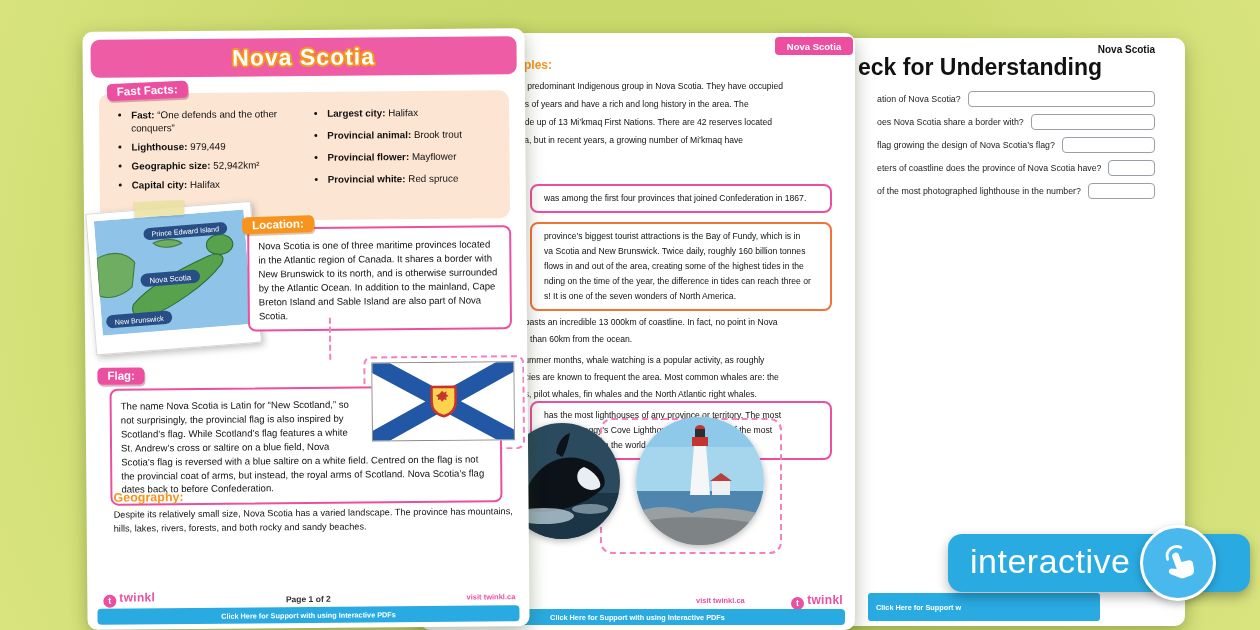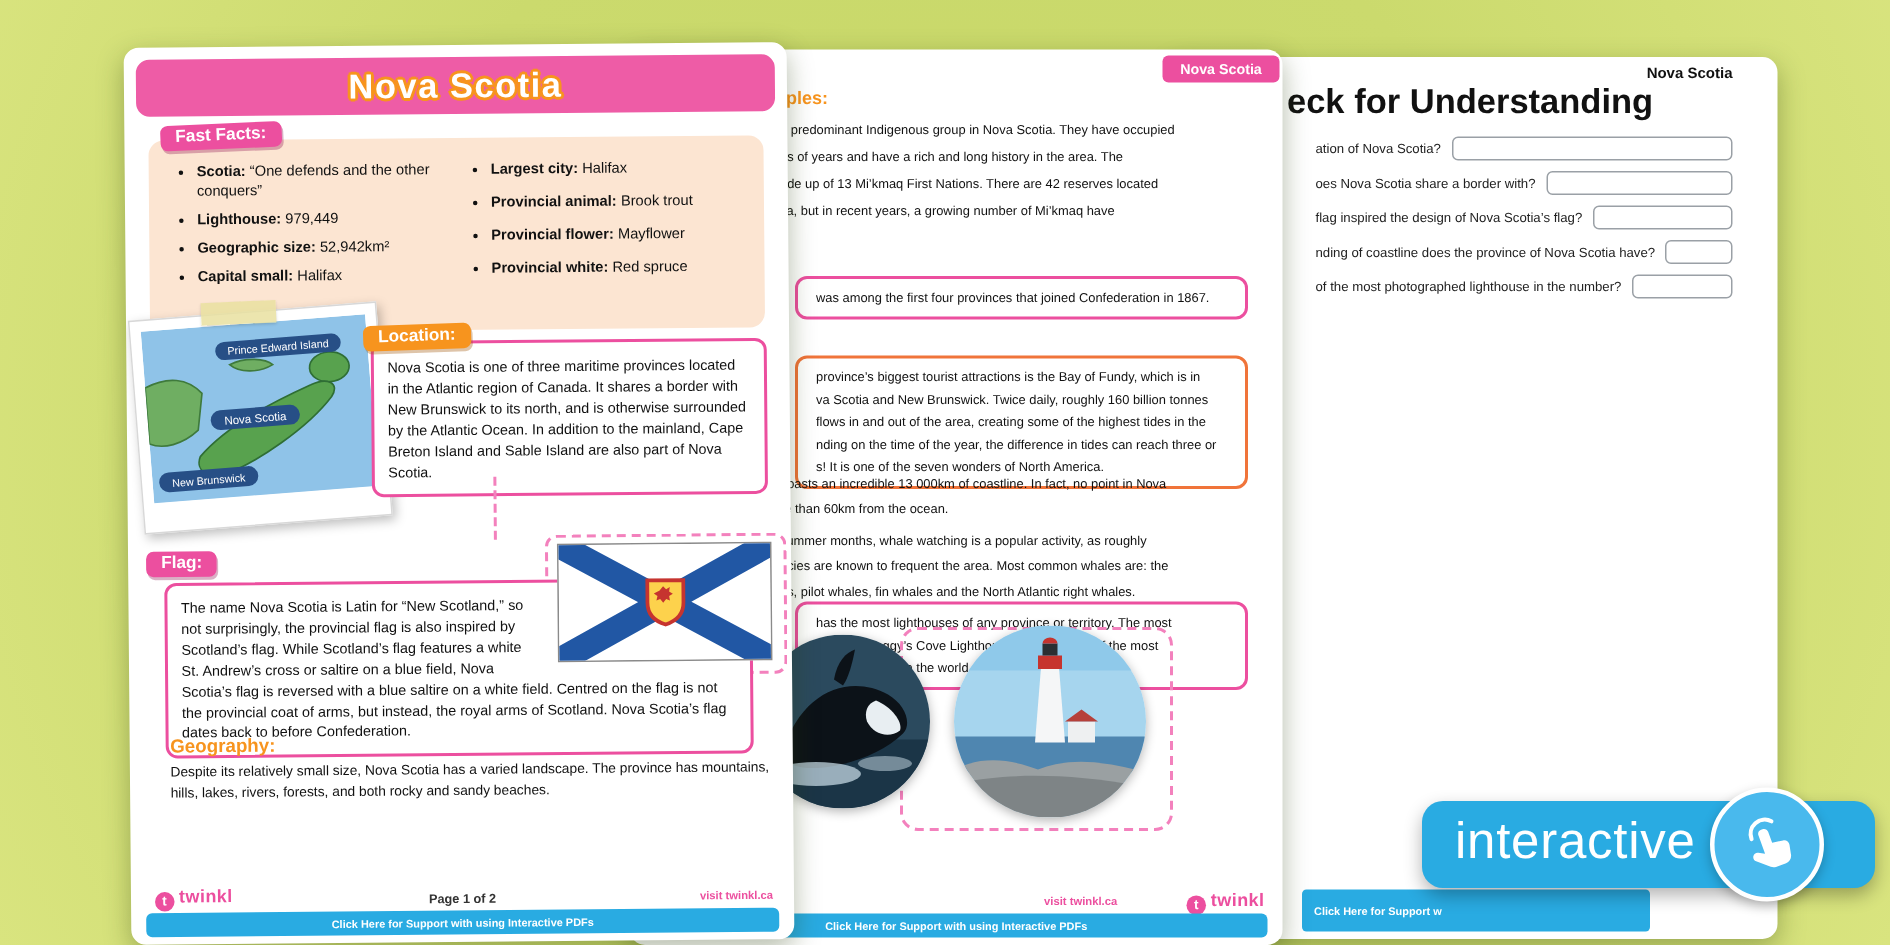--- a/index.html
+++ b/index.html
@@ -27,21 +27,21 @@
   .p2-para{position:absolute;left:100px;width:332px;}
   .p2-para .ln,.p2-box .ln{white-space:nowrap;font-size:8.6px;color:#111;}
   .para-mikmaq{top:44px;} .para-mikmaq .ln{line-height:18px;}
   .para-coast{top:281px;} .para-coast .ln{line-height:17px;}
   .para-whale{top:319px;} .para-whale .ln{line-height:17px;}
   .p2-box{position:absolute;left:110px;width:302px;border-radius:8px;background:#fff;padding:5px 12px;box-sizing:border-box;}
   .p2-box .ln{line-height:15px;}
   .box-pink{border:2px solid #ec4f9f;}
   .box-orange{border:2px solid #f0743a;}
   .box-conf{top:151px;}
-  .box-fundy{top:189px;margin-top:15px;}
+  .box-fundy{top:189px;}
   .box-light{top:368px;}
   .p2-dashed{position:absolute;left:180px;top:385px;width:178px;height:132px;border:2px dashed #f381bd;border-radius:12px;}
   .photo{position:absolute;border-radius:50%;overflow:hidden;box-shadow:0 2px 7px rgba(0,0,0,.3);}
   .photo svg{display:block;}
   .photo-whale{left:84px;top:390px;width:116px;height:116px;}
   .photo-lh{left:216px;top:384px;width:128px;height:128px;}
 
   
   .page1{left:85px;top:30px;width:442px;height:598px;z-index:3;overflow:hidden;transform:rotate(-.5deg);}
   .p1-header{position:absolute;left:8px;top:8px;right:8px;height:38px;background:#ee5ca6;border-radius:9px;
@@ -108,25 +108,25 @@
     <div class="p3-questions">
       <div class="q-row">
         <span class="q-text">ation of Nova Scotia?</span>
         <span class="q-box"></span>
       </div>
       <div class="q-row">
         <span class="q-text">oes Nova Scotia share a border with?</span>
         <span class="q-box"></span>
       </div>
       <div class="q-row">
-        <span class="q-text">flag inspired the design of Nova Scotia’s flag?</span>
-        <span class="q-box"></span>
-      </div>
-      <div class="q-row">
-        <span class="q-text">nding of coastline does the province of Nova Scotia have?</span>
+        <span class="q-text">flag growing the design of Nova Scotia’s flag?</span>
+        <span class="q-box"></span>
+      </div>
+      <div class="q-row">
+        <span class="q-text">eters of coastline does the province of Nova Scotia have?</span>
         <span class="q-box"></span>
       </div>
       <div class="q-row">
         <span class="q-text">of the most photographed lighthouse in the number?</span>
         <span class="q-box"></span>
       </div>
     </div>
     <div class="p3-bar">
       <span>Click Here for Support w</span>
     </div>
@@ -210,24 +210,24 @@
   </section>
 
   <section class="page page1">
     <div class="p1-header">
       <span class="p1-title">Nova Scotia</span>
     </div>
 
     <div class="p1-facts">
       <span class="badge">Fast Facts:</span>
       <ul class="facts-col facts-left">
-        <li><b>Scotia:</b> <span>“One defends and the other conquers”</span></li>
+        <li><b>Fast:</b> <span>“One defends and the other conquers”</span></li>
         <li><b>Lighthouse:</b> <span>979,449</span></li>
         <li><b>Geographic size:</b> <span>52,942km²</span></li>
-        <li><b>Capital small:</b> <span>Halifax</span></li>
+        <li><b>Capital city:</b> <span>Halifax</span></li>
       </ul>
       <ul class="facts-col facts-right">
         <li><b>Largest city:</b> <span>Halifax</span></li>
         <li><b>Provincial animal:</b> <span>Brook trout</span></li>
         <li><b>Provincial flower:</b> <span>Mayflower</span></li>
         <li><b>Provincial white:</b> <span>Red spruce</span></li>
       </ul>
     </div>
 
     <div class="polaroid">

